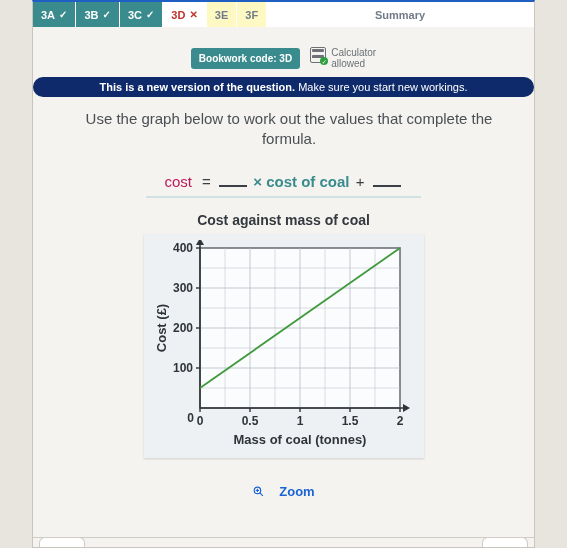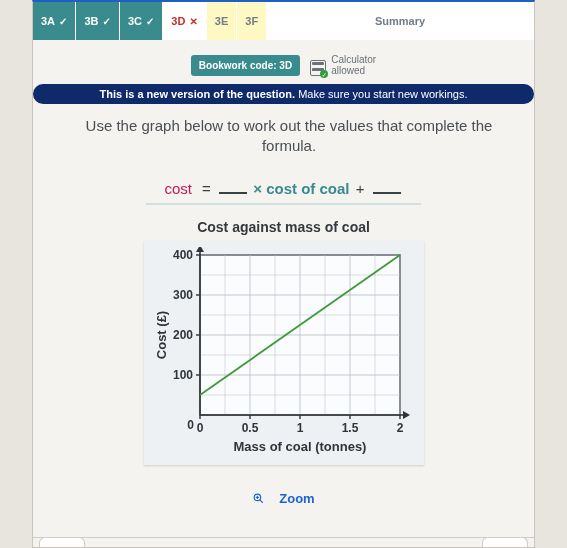--- a/index.html
+++ b/index.html
@@ -15,21 +15,21 @@
   .inner {
     background: #f5f3ef;
     border: 1px solid #c9c5be;
     border-top: 2px solid #1f5fc3;
     height: 548px;
     position: relative;
   }
   .tabs {
     display: flex;
     align-items: stretch;
-    height: 38px;
+    height: 25px;
     font-size: 11px;
     font-weight: 700;
     color: #fff;
   }
   .tab {
     display: flex;
     align-items: center;
     justify-content: center;
     gap: 4px;
     border-right: 1px solid #fff;
@@ -40,33 +40,33 @@
   .tab.active { background: #fff; color: #c0302c; }
   .tab.future { background: #fef9c3; color: #727b88; }
   .tab.summary { background: #fff; color: #727b88; }
   .check { font-size: 10px; }
   .xmark { font-size: 10px; color:#c0302c; }
   .meta-row {
     display: flex;
     align-items: center;
     justify-content: center;
     gap: 10px;
-    padding: 14px 0 8px 0;
+    padding: 20px 0 8px 0;
   }
   .bw-badge {
     background: #3a8b8d;
     color: #fff;
     font-size: 10px;
     font-weight: 700;
     padding: 5px 8px;
     border-radius: 3px;
   }
   .calc {
     display: flex;
-    align-items: flex-end;
+    align-items: flex-start;
     gap: 5px;
     color: #6b7177;
     font-size: 10px;
   }
   .calc-icon {
     width: 16px; height: 16px;
     border: 1px solid #6b7177;
     border-radius: 2px;
     display: flex; flex-direction: column;
     justify-content: space-between;

